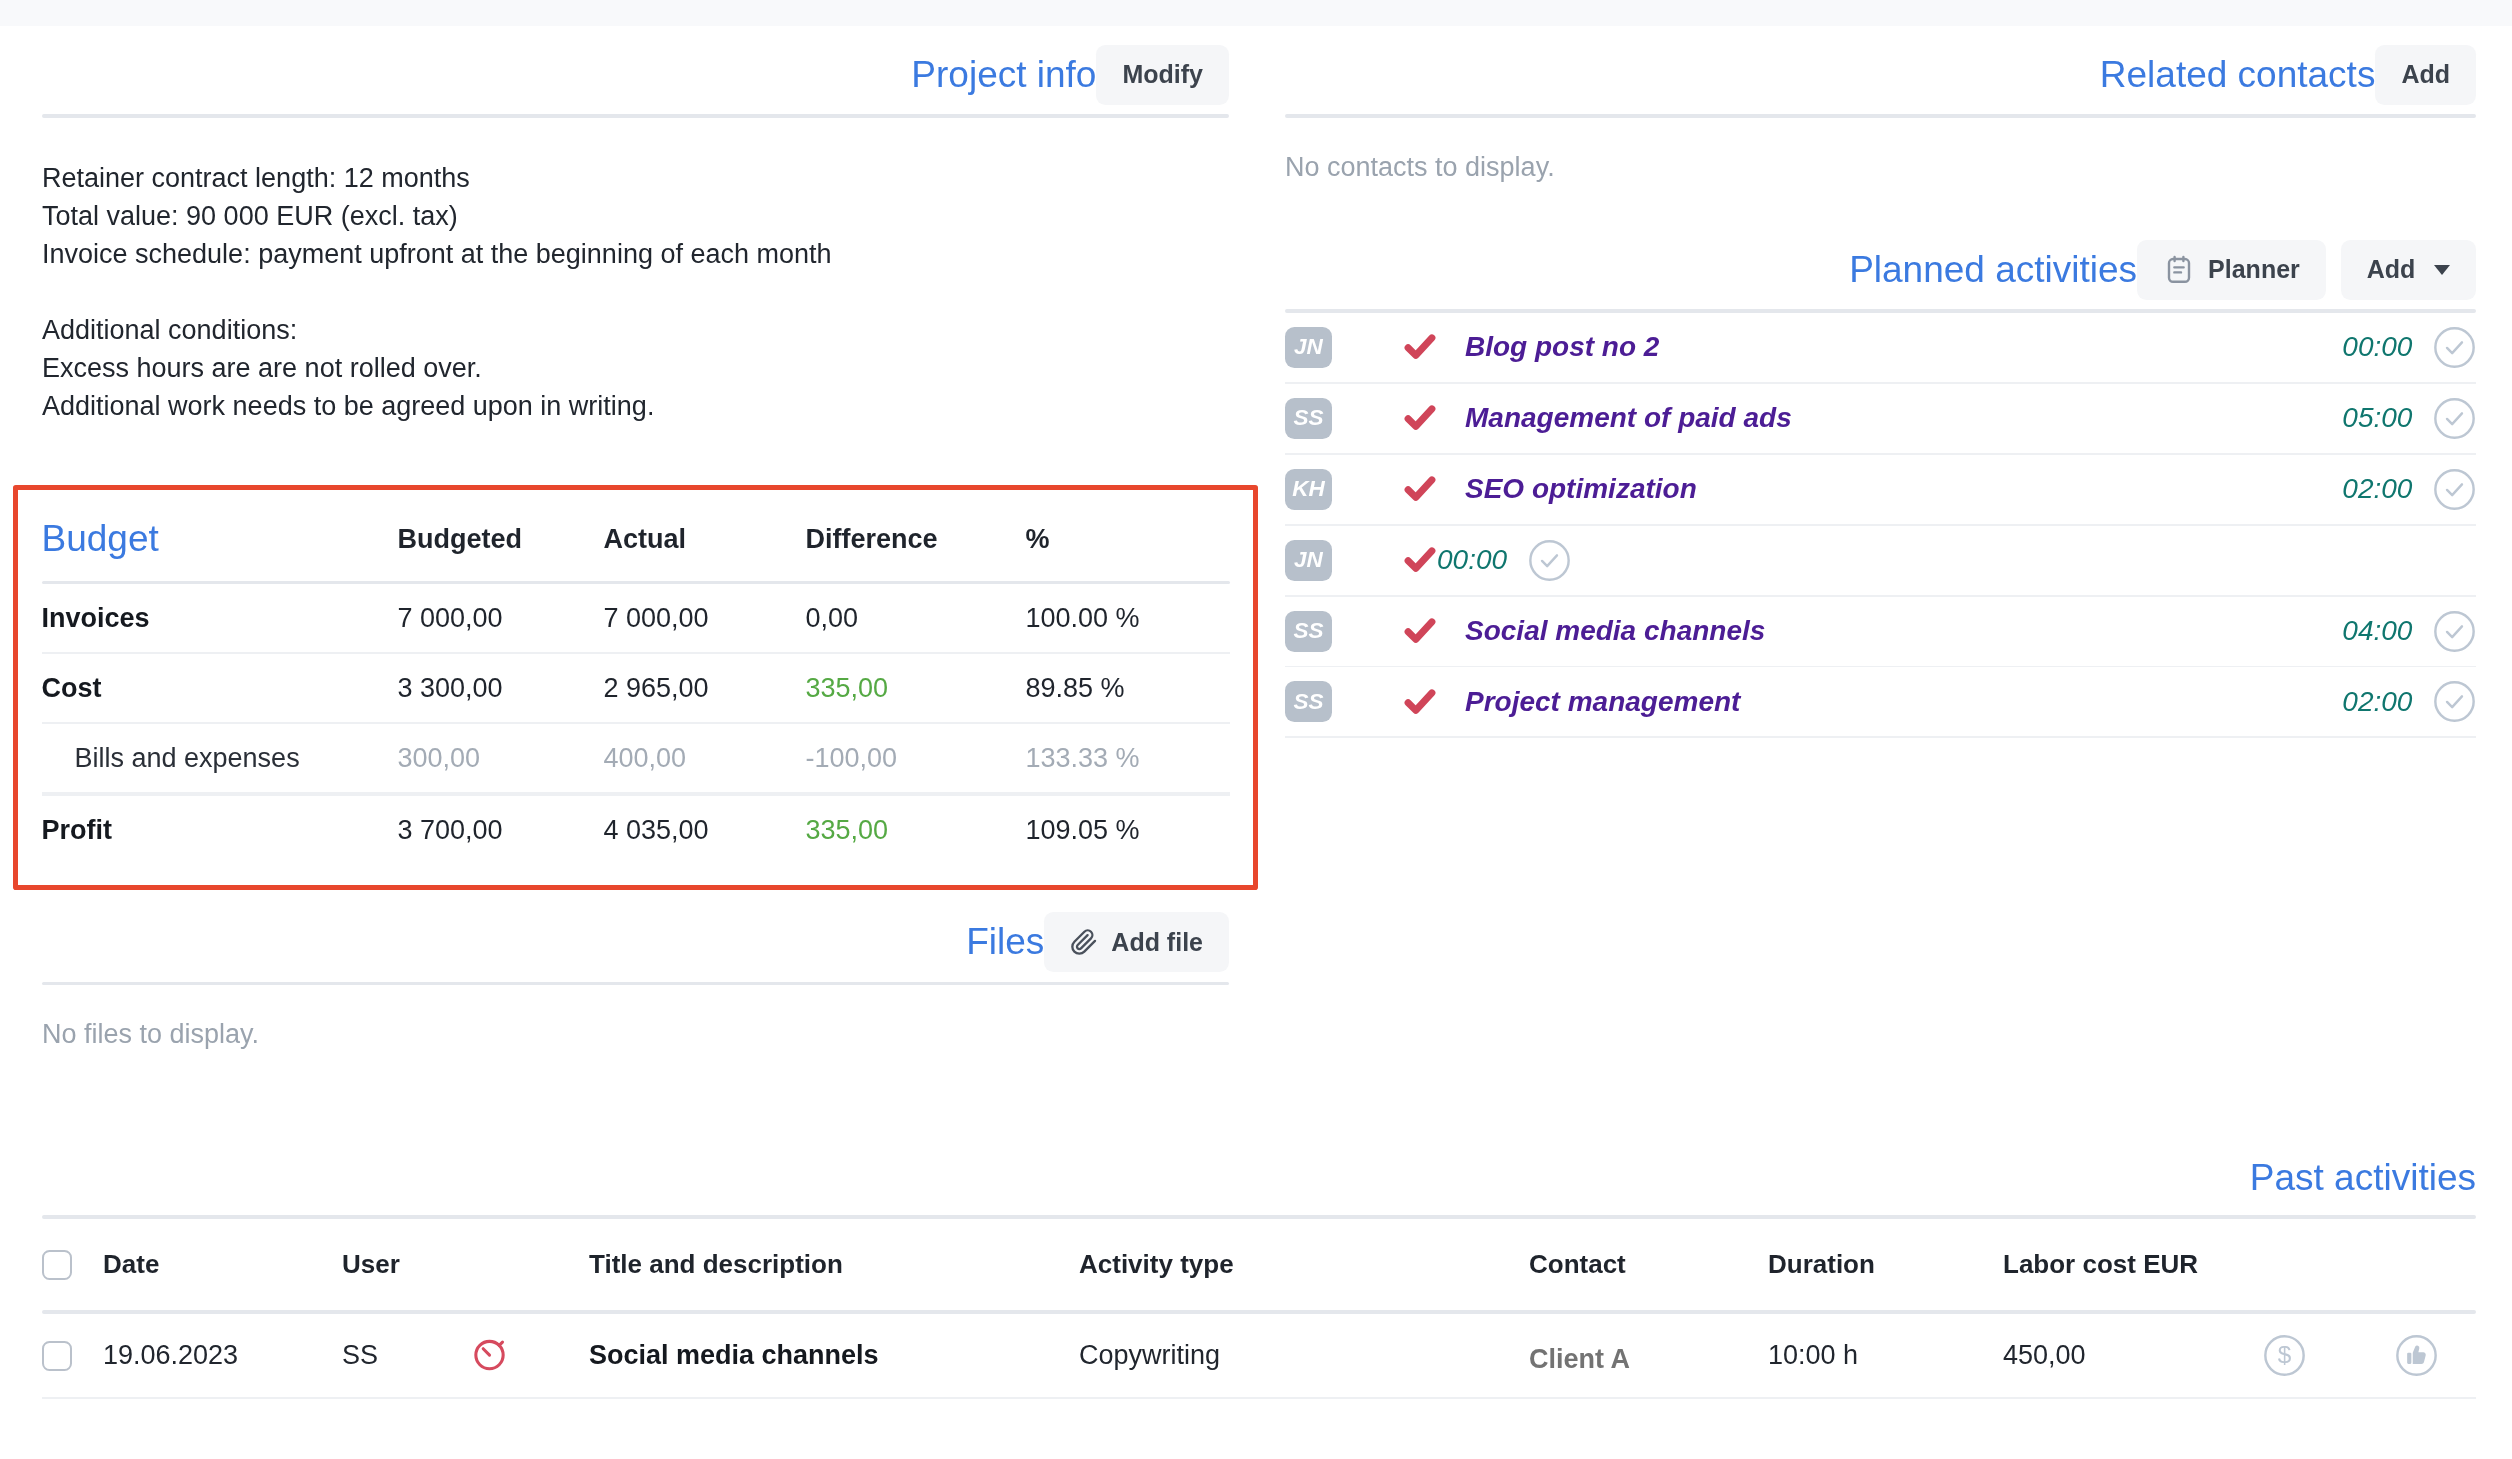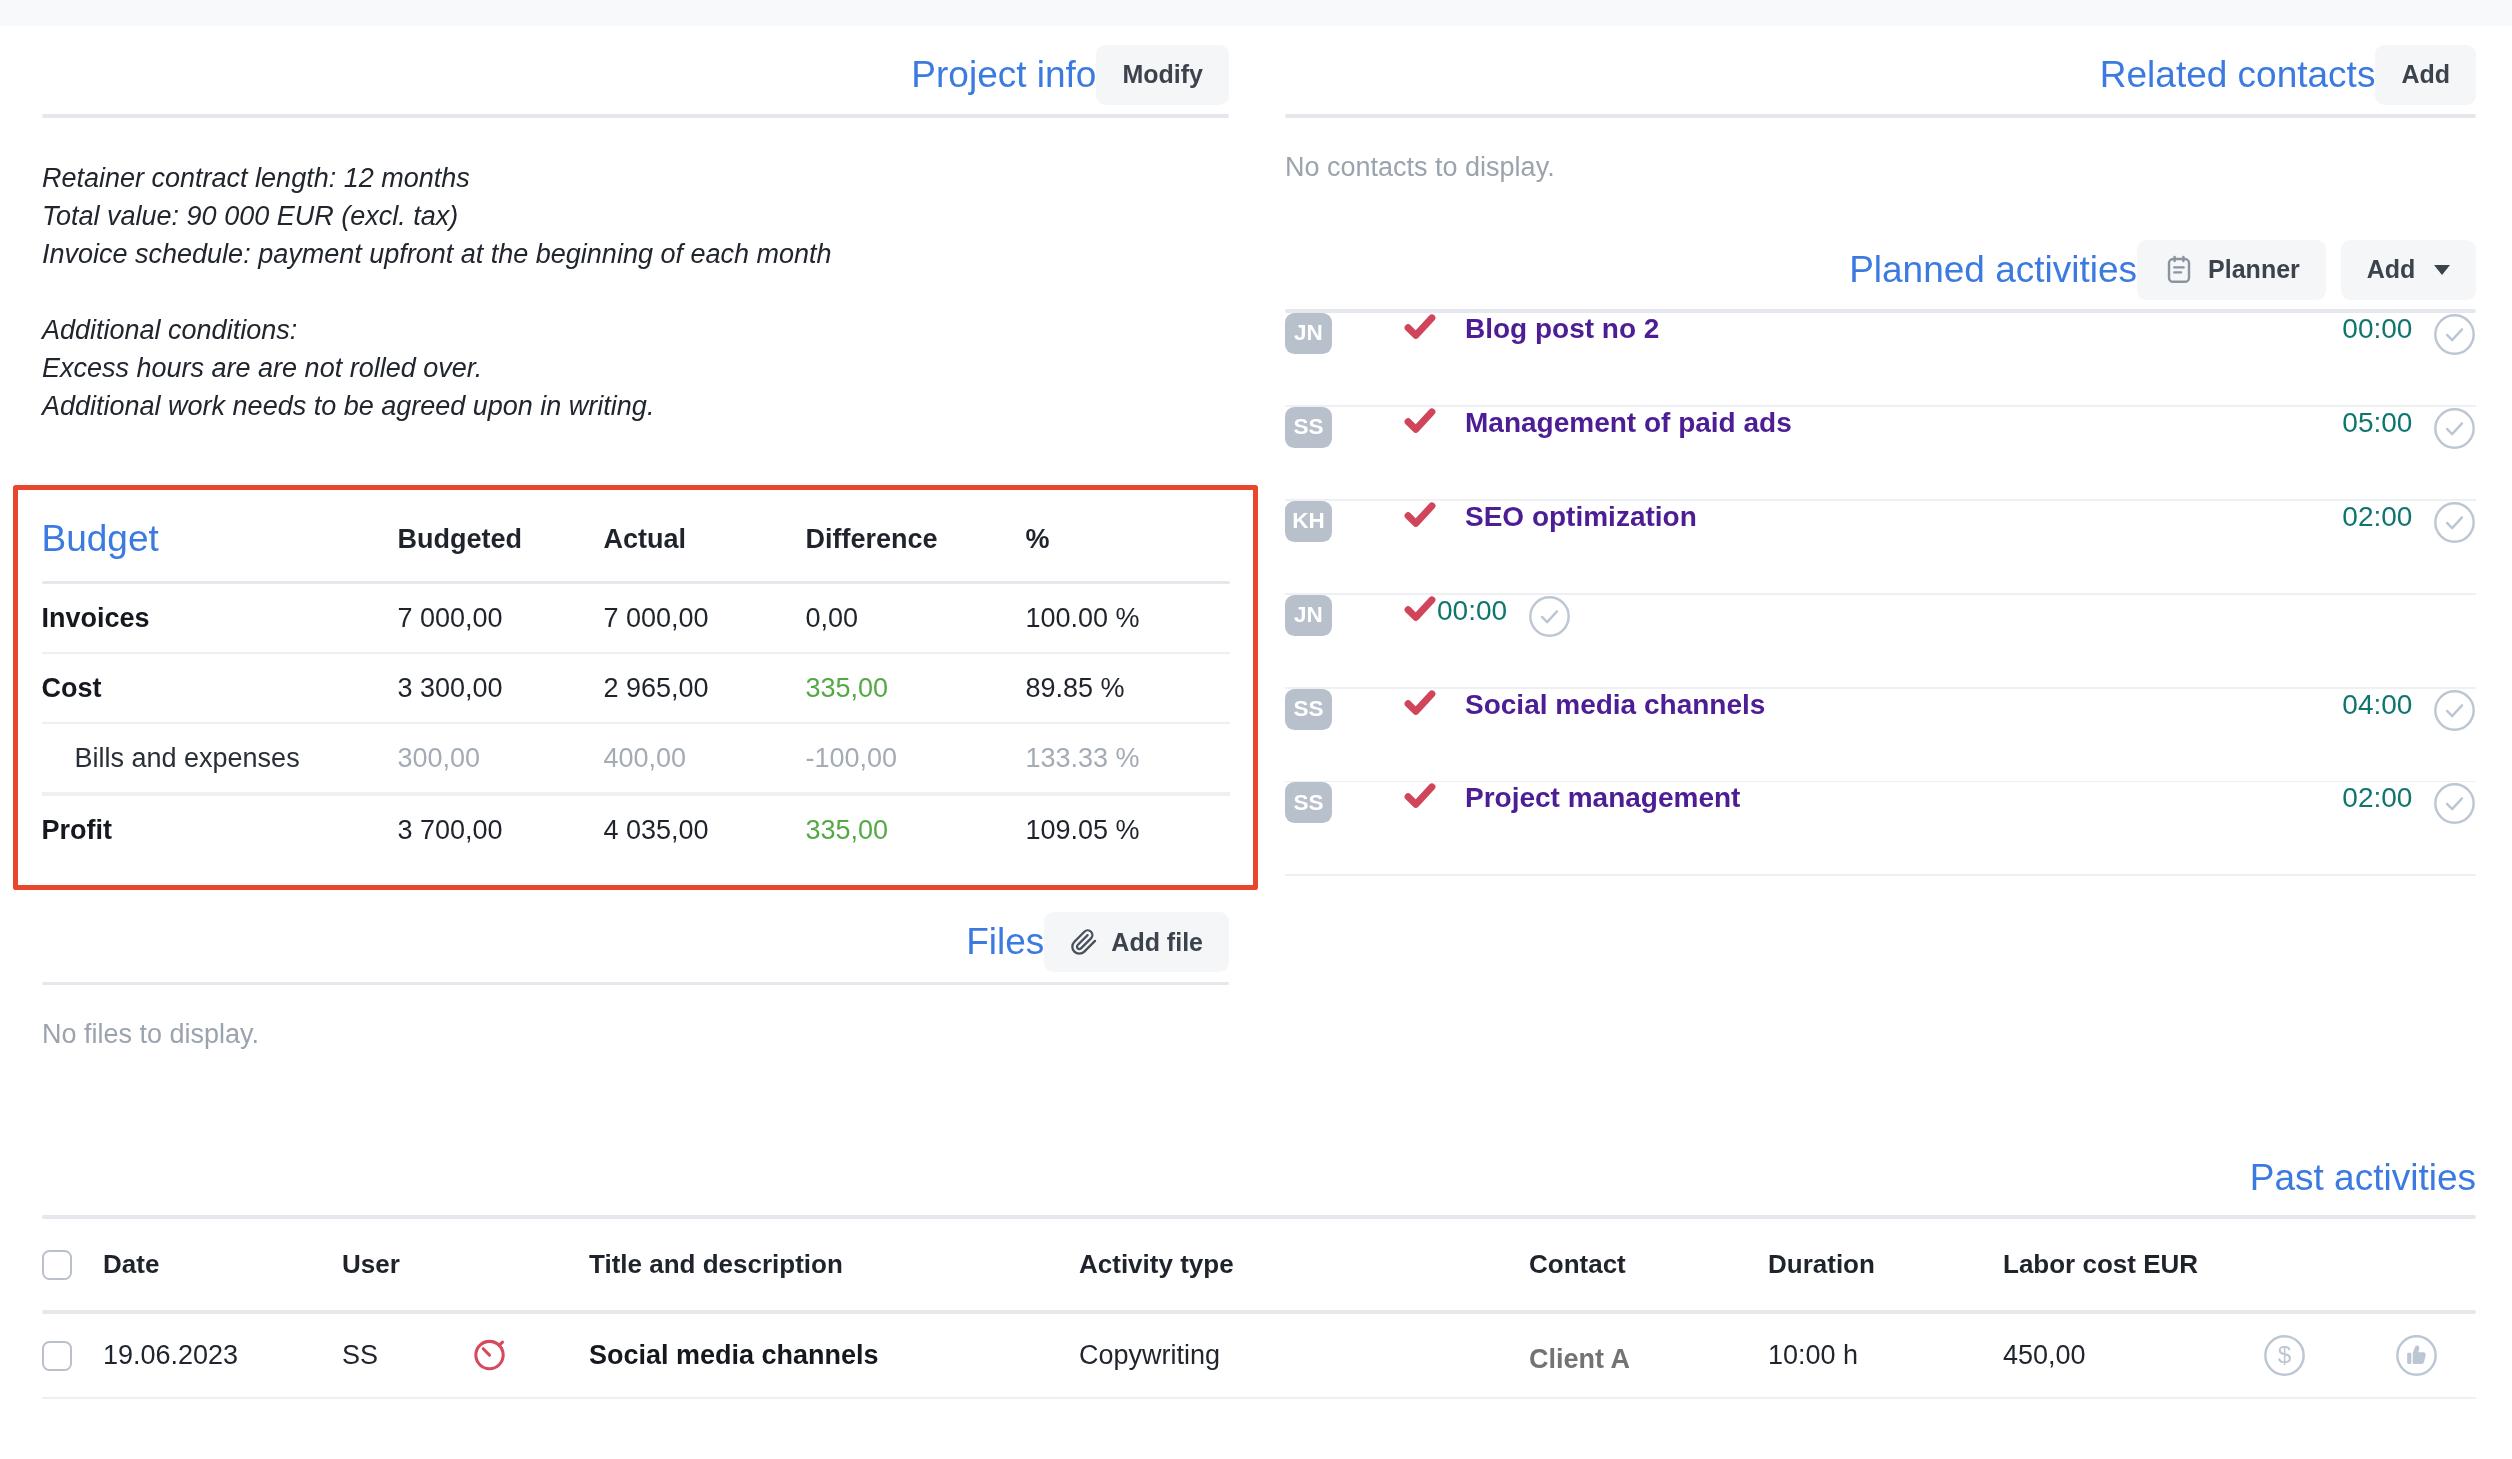--- a/index.html
+++ b/index.html
@@ -16,21 +16,21 @@
   .div-thin { height:1.9px; background:#eef0f3; }
 
   .btn { background:#f5f6f8; border:none; border-radius:9.4px; height:60px; padding:0 26px;
     display:inline-flex; align-items:center; gap:13px; font-family:inherit;
     font-size:25px; font-weight:700; color:#3c434d; cursor:pointer; }
   .caret { width:0; height:0; border-left:8.4px solid transparent; border-right:8.4px solid transparent;
     border-top:10.3px solid #3c434d; margin-left:5.6px; }
 
   .muted { color:#9aa3ae; }
   .para { font-size:27px; line-height:38px; color:#21262e; }
-  .para-block { margin-top:41px;font-style:italic; }
+  .para-block { margin-top:41px; }
   .para-block .p2 { margin-top:38px; }
 
   
   .budget-box { margin:60px -29px 0; border:5.6px solid #e8472d; border-radius:2.8px; padding:7.5px 23.5px 20.6px; background:#fff; }
   .brow { display:grid; grid-template-columns:356px 206px 202px 220px 202px; align-items:center; height:68px; font-size:27px; }
   .brow.head { height:83px; }
   .num { text-align:left; }
   .col-h { font-weight:700; color:#1f242c; }
   .brow.main .lbl { font-weight:700; color:#15191f; }
   .brow.main .val { color:#1f242c; }
@@ -47,21 +47,21 @@
   .pa-grid { display:grid; grid-template-columns:61px 239px 127px 120px 490px 450px 239px 235px 211px 141px 122px; align-items:center; font-size:27px; }
   .pa-grid.hdr { height:91px; font-size:26px; font-weight:700; color:#1f242c; }
   .pa-grid.row { height:83px; }
   .pa-title { font-weight:700; color:#15191f; }
   .pa-contact { font-weight:700; color:#737373;margin-top:8px; }
   .checkbox { width:30px; height:30px; border:2.8px solid #bac1cb; border-radius:7.5px; background:#fff; cursor:pointer; }
   .icon-cell { display:flex; justify-content:center; }
 
   
   .planned-head { margin-top:47px; }
-  .pl-row { display:flex; height:92px; }
+  .pl-row { display:flex; align-items:center; height:69px;font-style:italic; }
   .avatar { width:47px; height:41px; border-radius:9.4px; background:#b7c0cb; color:#fff;
     font-size:22.5px; font-weight:700; display:flex; align-items:center; justify-content:center; flex:none; }
   .pl-check { margin-left:71px; display:flex; flex:none; }
   .pl-title { margin-left:28px; font-size:28px; font-weight:700; color:#4c1d95; flex:1; min-width:0;
     white-space:nowrap; overflow:hidden; text-overflow:ellipsis; }
   .pl-time { font-size:28px; color:#0f766e; }
   .pl-circle { margin-left:20.6px; display:flex; flex:none; cursor:pointer; }
   .circle-btn { cursor:pointer; display:flex; }
 </style>
 </head>

